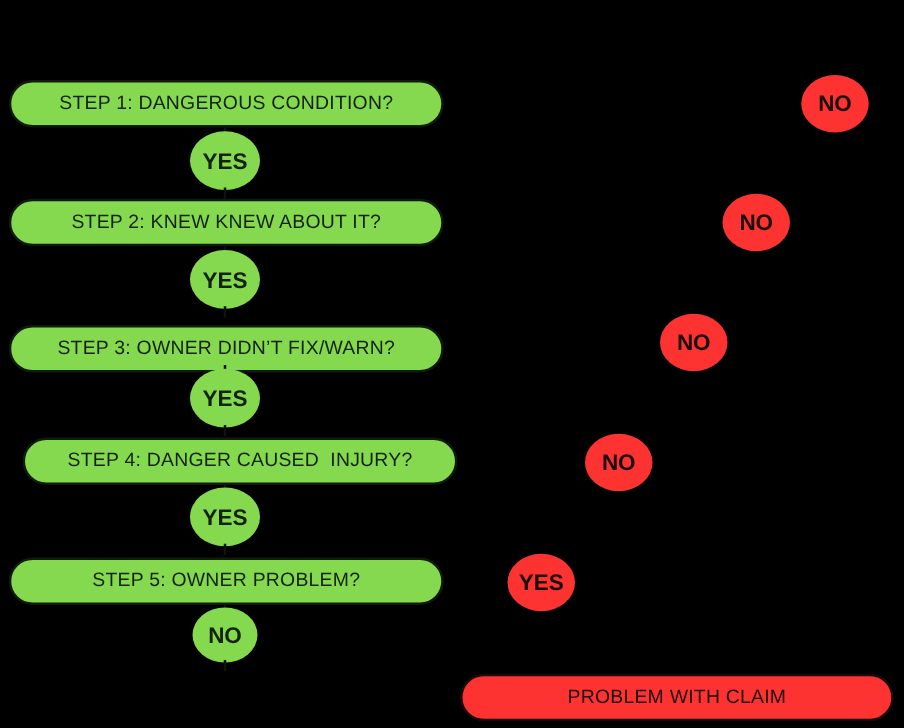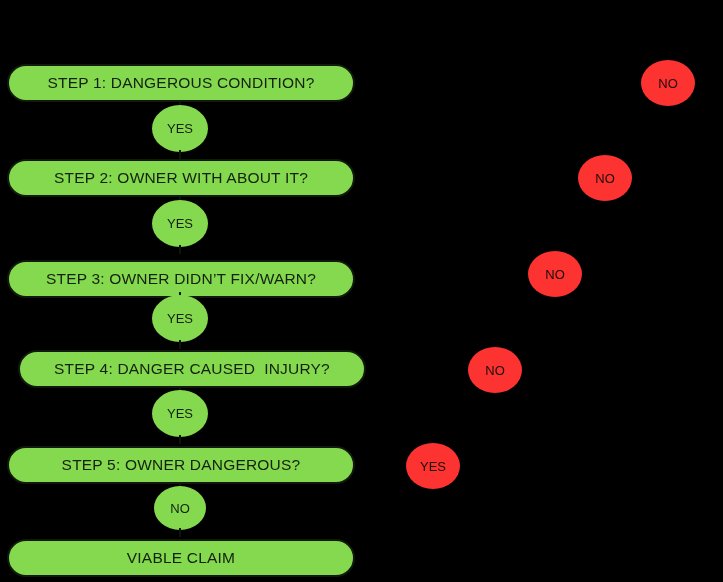--- a/index.html
+++ b/index.html
@@ -64,22 +64,22 @@
     justify-content: center;
     text-align: center;
   }
   .ellipse.green {
     background: #85d94e;
   }
   .ellipse.red {
     background: #fc3330;
   }
   .ellipse-label {
-    font-size: 13px;
-    font-weight: 400;
+    font-size: 18px;
+    font-weight: 700;
     line-height: 1;
     color: #14210f;
     white-space: pre;
   }
   .ellipse.red .ellipse-label {
     color: #1b0b0a;
   }
 
   
   .stub {
@@ -98,21 +98,21 @@
 
   <div class="stub" style="left:179px; top:102px; width:2px; height:6px;"></div>
 
   <div class="ellipse green" style="left:152px; top:105px; width:56px; height:47px;">
     <span class="ellipse-label">YES</span>
   </div>
 
   <div class="stub" style="left:179px; top:150px; width:2px; height:9px;"></div>
 
   <div class="bar green" style="left:7px; top:159px; width:348px; height:38px;">
-    <span class="bar-label">STEP 2: OWNER WITH ABOUT IT?</span>
+    <span class="bar-label">STEP 2: KNEW KNEW ABOUT IT?</span>
   </div>
 
   <div class="stub" style="left:179px; top:197px; width:2px; height:6px;"></div>
 
   <div class="ellipse green" style="left:152px; top:200px; width:56px; height:47px;">
     <span class="ellipse-label">YES</span>
   </div>
 
   <div class="stub" style="left:179px; top:245px; width:2px; height:9px;"></div>
 
@@ -134,34 +134,31 @@
 
   <div class="stub" style="left:179px; top:388px; width:2px; height:6px;"></div>
 
   <div class="ellipse green" style="left:152px; top:390px; width:56px; height:47px;">
     <span class="ellipse-label">YES</span>
   </div>
 
   <div class="stub" style="left:179px; top:435px; width:2px; height:9px;"></div>
 
   <div class="bar green" style="left:7px; top:446px; width:348px; height:38px;">
-    <span class="bar-label">STEP 5: OWNER DANGEROUS?</span>
+    <span class="bar-label">STEP 5: OWNER PROBLEM?</span>
   </div>
 
   <div class="stub" style="left:179px; top:484px; width:2px; height:6px;"></div>
 
   <div class="ellipse green" style="left:154px; top:486px; width:52px; height:44px;">
     <span class="ellipse-label">NO</span>
   </div>
 
   <div class="stub" style="left:179px; top:528px; width:2px; height:9px;"></div>
 
-  <div class="bar green" style="left:7px; top:539px; width:348px; height:38px;">
-    <span class="bar-label">VIABLE CLAIM</span>
-  </div>
 
   <div class="ellipse red" style="left:641px; top:60px; width:54px; height:46px;">
     <span class="ellipse-label">NO</span>
   </div>
 
   <div class="ellipse red" style="left:578px; top:155px; width:54px; height:46px;">
     <span class="ellipse-label">NO</span>
   </div>
 
   <div class="ellipse red" style="left:528px; top:251px; width:54px; height:46px;">
@@ -169,14 +166,17 @@
   </div>
 
   <div class="ellipse red" style="left:468px; top:347px; width:54px; height:46px;">
     <span class="ellipse-label">NO</span>
   </div>
 
   <div class="ellipse red" style="left:406px; top:443px; width:54px; height:46px;">
     <span class="ellipse-label">YES</span>
   </div>
 
+  <div class="bar red" style="left:368px; top:539px; width:347px; height:38px;">
+    <span class="bar-label">PROBLEM WITH CLAIM</span>
+  </div>
 
 </div>
 
 </body></html>

